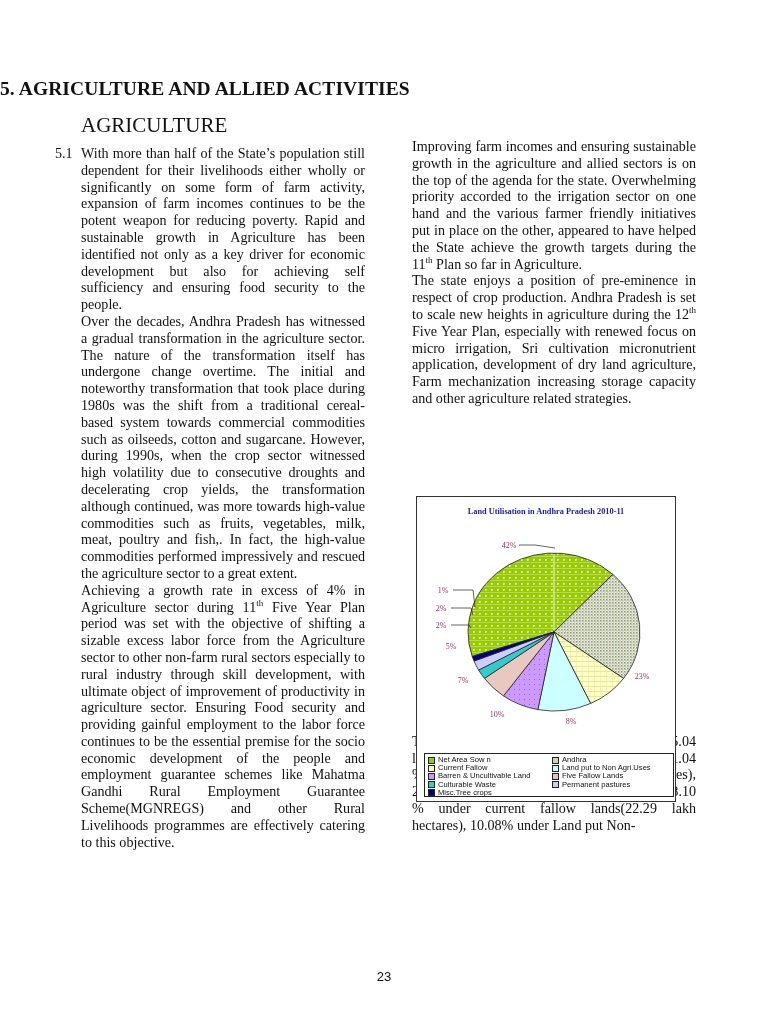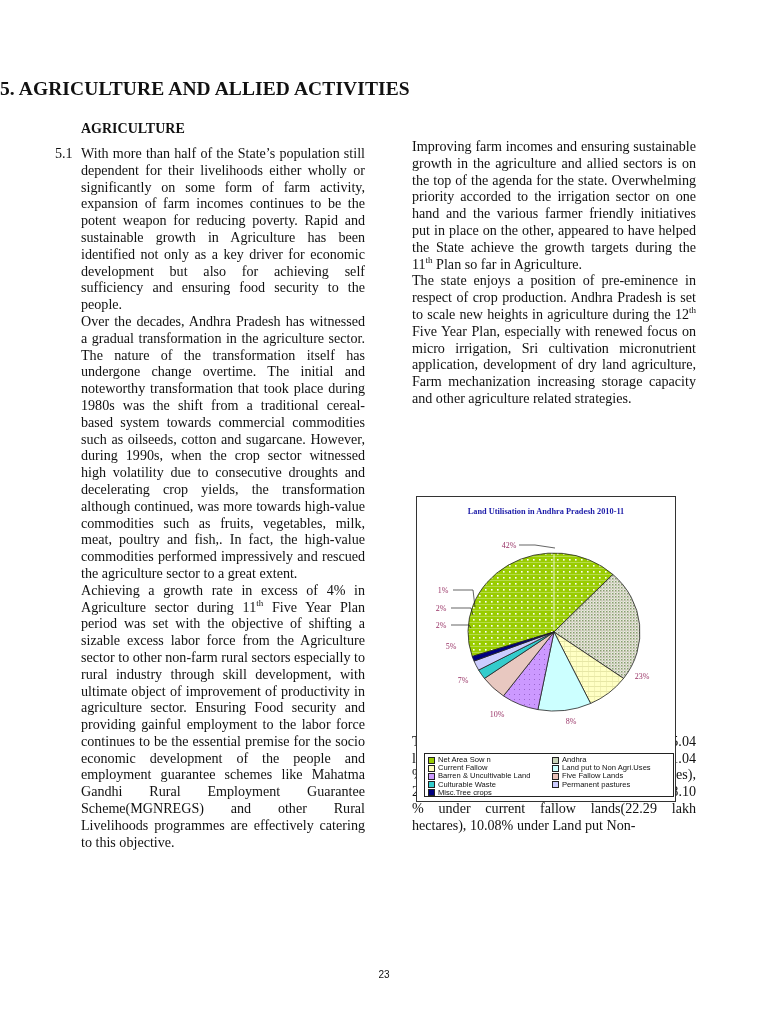--- a/index.html
+++ b/index.html
@@ -9,22 +9,22 @@
     color: #111;
   }
   .title {
     position: absolute; left: 0; width: 768px; top: 78px;
     text-align: left; font-weight: bold; font-size: 19.5px; letter-spacing: 0.1px;
   }
   .col { position: absolute; font-size: 14.1px; line-height: 16.8px; }
   .col-left { left: 81px; width: 284px; top: 145px; }
   .col-right { left: 412px; width: 284px; top: 138px; }
   .section-h {
-    position: absolute; left: 81px; top: 121px;
-    font-weight: bold; font-size: 14px;
+    position: absolute; left: 81px; top: 113px;
+    font-weight: normal; font-size: 21px;
   }
   .para { text-align: justify; margin: 0; }
   .num { position: absolute; left: -26px; }
   .subhead { font-weight: bold; margin: 0; }
   sup { font-size: 9px; line-height: 0; }
   .chart-box {
     position: absolute; left: 416px; top: 496px; width: 260px; height: 306px;
     border: 1px solid #333; box-sizing: border-box; background: #fff;
   }
   .chart-title {
@@ -38,21 +38,21 @@
     font-family: "Liberation Sans", "DejaVu Sans", sans-serif;
     font-size: 7.6px; line-height: 8.2px; padding: 2px 0 9px 3px;
   }
   .legend-grid { display: grid; grid-template-columns: 124px 120px; }
   .legend-item { display: flex; align-items: center; white-space: nowrap; }
   .swatch {
     width: 5px; height: 5px; border: 1px solid #222; margin-right: 3px; flex: none;
   }
   .page-num {
     position: absolute; left: 0; width: 768px; top: 969px; text-align: center;
-    font-size: 10px; font-family: "Liberation Sans", sans-serif;
+    font-size: 13px; font-family: "Liberation Sans", sans-serif;
   }
 </style>
 </head>
 <body>
 
 <div class="title">5. AGRICULTURE AND ALLIED ACTIVITIES</div>
 
 <div class="section-h">AGRICULTURE</div>
 
 <div class="col col-left">

